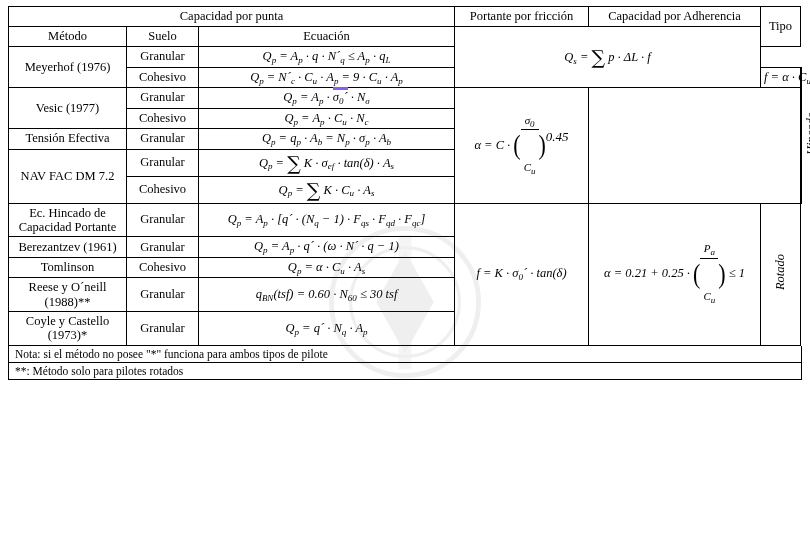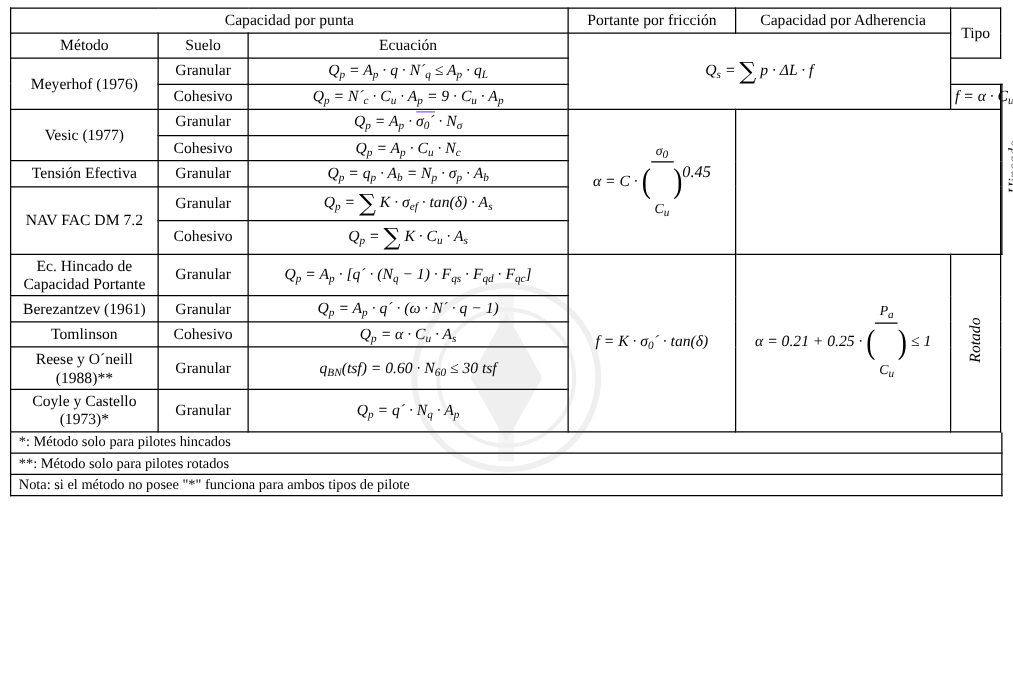--- a/index.html
+++ b/index.html
@@ -183,21 +183,21 @@
         </td>
         <td rowspan="6">
           <span class="tipo-rot">Hincado</span>
         </td>
       </tr>
 
       <tr>
         <td rowspan="2" class="cellpad-lg">Vesic (1977)</td>
         <td>Granular</td>
         <td class="eq">
-          Q<span class="sub">p</span> = A<span class="sub">p</span> · <span style="border-top:1px solid #8b5cf6; padding-top:0px;">σ<span class="sub">0</span>´</span> · N<span class="sub">σ</span>
+          Q<span class="sub">p</span> = A<span class="sub">p</span> · <span style="border-top:3px solid #8b5cf6; padding-top:0px;">σ<span class="sub">0</span>´</span> · N<span class="sub">σ</span>
         </td>
         <td rowspan="5" class="eq">
           α = C · <span class="paren">(</span><span class="frac"><span class="num">σ<span class="sub">0</span></span><span class="den">C<span class="sub">u</span></span></span><span class="paren">)</span><span class="sup">0.45</span>
         </td>
       </tr>
 
       <tr>
         <td>Cohesivo</td>
         <td class="eq">
           Q<span class="sub">p</span> = A<span class="sub">p</span> · C<span class="sub">u</span> · N<span class="sub">c</span>
@@ -284,25 +284,22 @@
           Q<span class="sub">p</span> = q´ · N<span class="sub">q</span> · A<span class="sub">p</span>
         </td>
       </tr>
     </tbody>
   </table>
 
   <div class="nota-wrap">
     <table class="notas">
       <tbody>
         <tr>
-          <td>*: Método solo para pilotes hincados</td>
+          <td>Nota: si el método no posee "*" funciona para ambos tipos de pilote</td>
         </tr>
         <tr>
           <td>**: Método solo para pilotes rotados</td>
         </tr>
-        <tr>
-          <td>Nota: si el método no posee "*" funciona para ambos tipos de pilote</td>
-        </tr>
       </tbody>
     </table>
   </div>
 
 </div>
 
 </body></html>

